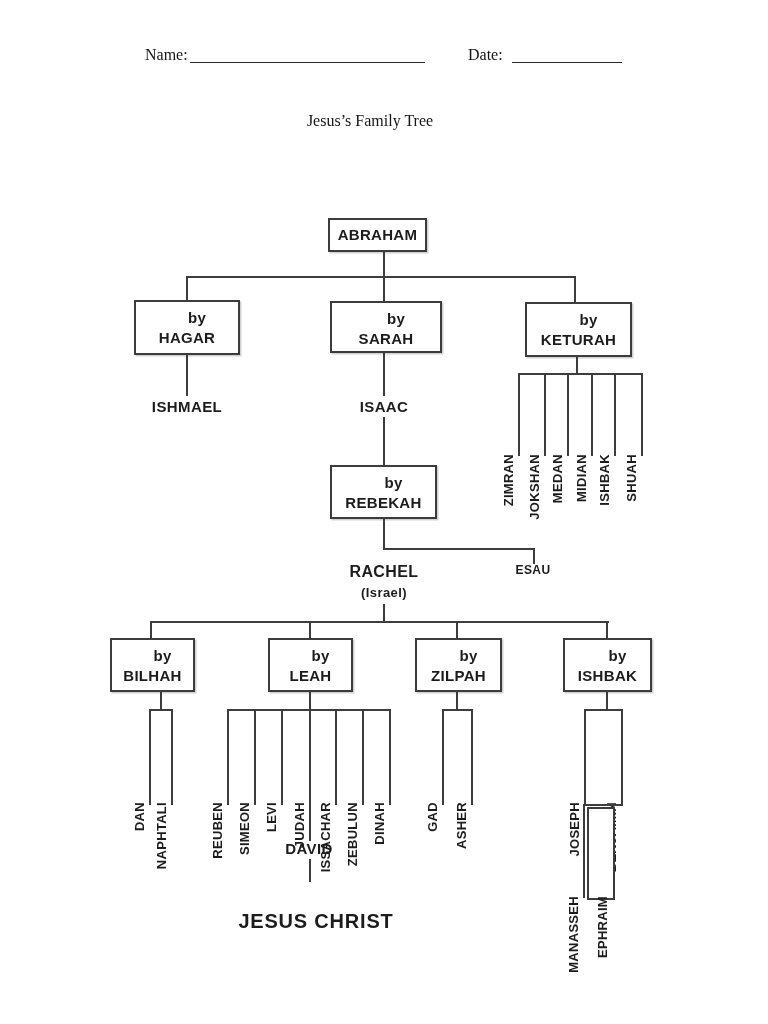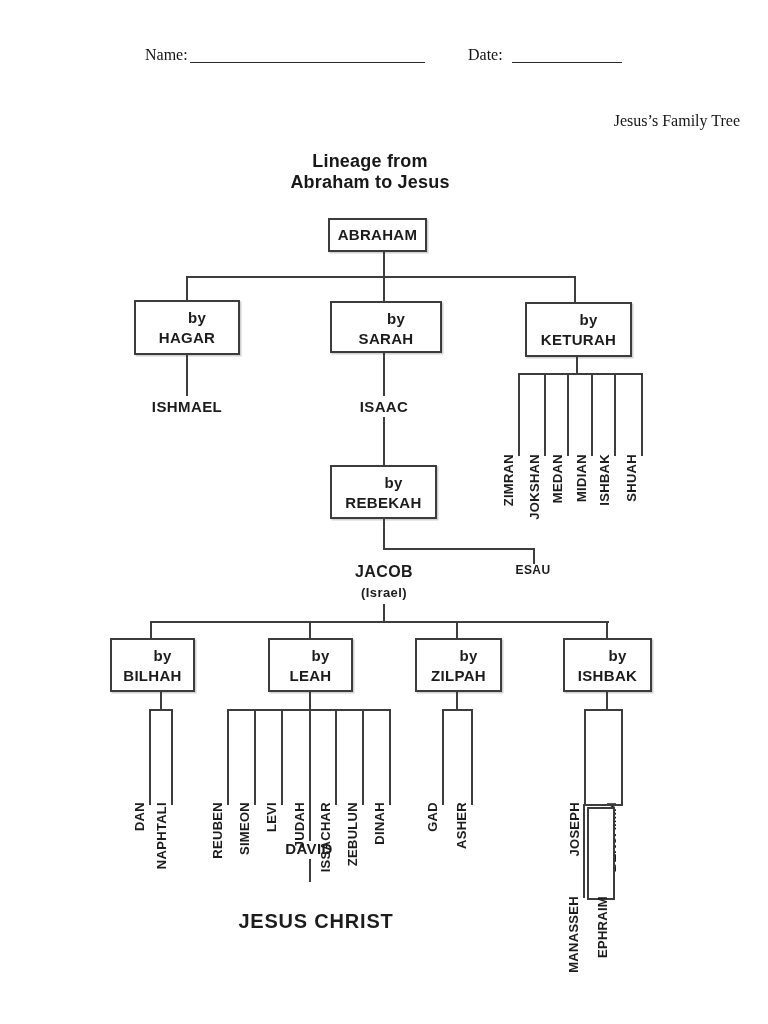--- a/index.html
+++ b/index.html
@@ -1,21 +1,21 @@
 <!DOCTYPE html>
 <html><head>
 <meta charset="utf-8">
 <style>
   html,body{margin:0;padding:0;background:#fff;}
   .page{position:relative;width:768px;height:1024px;background:#fff;overflow:hidden;
         font-family:"Liberation Sans",sans-serif;color:#1c1c1c;}
   
   .hdr{position:absolute;font-family:"Liberation Serif",serif;font-size:16px;color:#151515;}
   .blank{position:absolute;height:0;border-bottom:1.5px solid #2a2a2a;}
-  .sub{position:absolute;left:0;top:112px;width:740px;text-align:right;
+  .sub{position:absolute;left:0;top:112px;width:740px;text-align:center;
        font-family:"Liberation Serif",serif;font-size:16px;color:#151515;}
   .big{position:absolute;left:0;top:151px;width:740px;text-align:center;
        font-weight:bold;font-size:18px;line-height:21px;color:#181818;letter-spacing:.2px;}
   .big span{display:block;}
   
   .box{position:absolute;box-sizing:border-box;border:2px solid #3c3c3c;background:#fff;
        text-align:center;font-weight:bold;color:#1c1c1c;
        box-shadow:1.5px 1.5px 0 rgba(0,0,0,.18);}
   .box .ln{display:block;font-size:15px;line-height:20px;letter-spacing:.3px;}
   .box .pad{padding-top:6px;padding-left:20px;}
@@ -36,24 +36,20 @@
 <body>
 
 <div class="page">
 
   <div class="hdr" style="left:145px;top:46px">Name:</div>
   <div class="blank" style="left:190px;top:62px;width:235px"></div>
   <div class="hdr" style="left:468px;top:46px">Date:</div>
   <div class="blank" style="left:512px;top:62px;width:110px"></div>
 
   <div class="sub">Jesus’s Family Tree</div>
-  <div class="big">
-    <span>Lineage from</span>
-    <span>Abraham to Jesus</span>
-  </div>
 
   <div class="box" style="left:328px;top:218px;width:99px;height:34px">
     <span class="ln" style="line-height:30px">ABRAHAM</span>
   </div>
 
   <div class="v" style="left:383px;top:252px;height:50px"></div>
   <div class="h" style="left:186px;top:276px;width:390px"></div>
   <div class="v" style="left:186px;top:276px;height:26px"></div>
   <div class="v" style="left:574px;top:276px;height:27px"></div>
 
@@ -93,21 +89,21 @@
 
   <div class="v" style="left:383px;top:417px;height:48px"></div>
   <div class="box" style="left:330px;top:465px;width:107px;height:54px">
     <span class="ln pad">by</span>
     <span class="ln">REBEKAH</span>
   </div>
 
   <div class="v" style="left:383px;top:519px;height:31px"></div>
   <div class="h" style="left:383px;top:548px;width:152px"></div>
   <div class="v" style="left:533px;top:548px;height:16px"></div>
-  <div class="lbl" style="left:314px;top:563px;width:140px;font-size:16px">JACOB</div>
+  <div class="lbl" style="left:314px;top:563px;width:140px;font-size:16px">RACHEL</div>
   <div class="lbl" style="left:314px;top:585px;width:140px;font-size:13px">(Israel)</div>
   <div class="lbl" style="left:463px;top:563px;width:140px;font-size:12px">ESAU</div>
 
   <div class="v" style="left:383px;top:604px;height:19px"></div>
   <div class="h" style="left:150px;top:621px;width:459px"></div>
   <div class="v" style="left:150px;top:621px;height:17px"></div>
   <div class="v" style="left:309px;top:621px;height:17px"></div>
   <div class="v" style="left:456px;top:621px;height:17px"></div>
   <div class="v" style="left:606px;top:621px;height:17px"></div>
 

